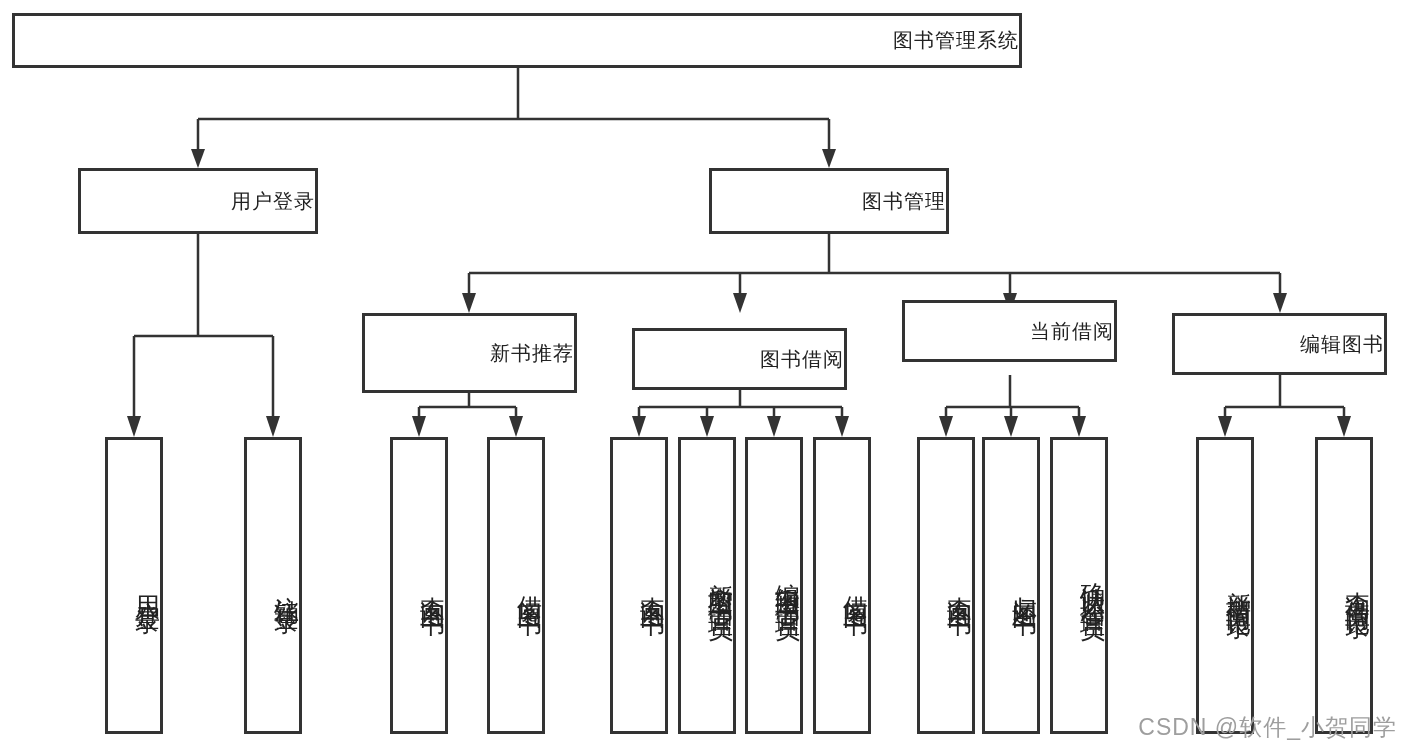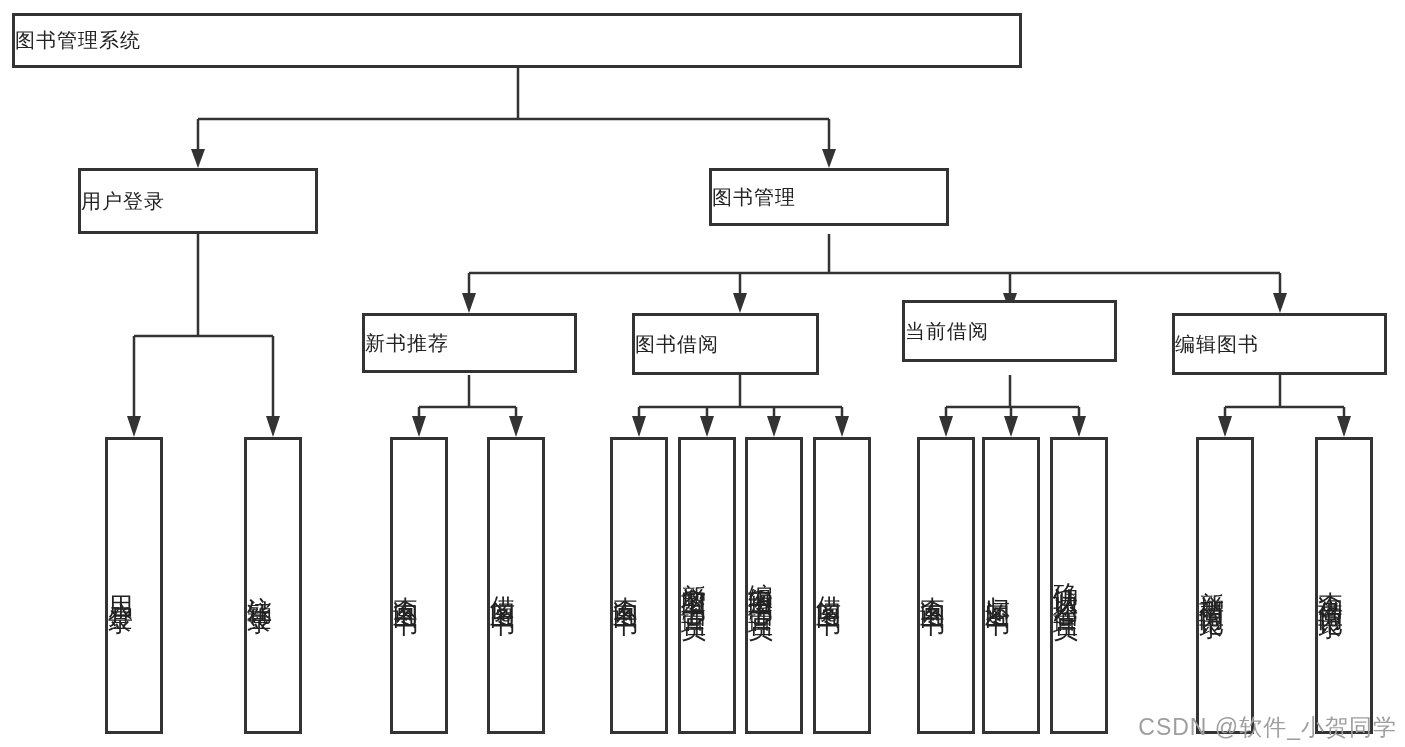--- a/index.html
+++ b/index.html
@@ -11,21 +11,21 @@
     overflow:hidden;
   }
   .wires{position:absolute;left:0;top:0;}
   .wires path{stroke:var(--line,#333);stroke-width:2.5;fill:none;}
   .wires polygon{fill:var(--line,#333);stroke:none;}
   .box{
     position:absolute;
     box-sizing:border-box;
     background:#ffffff;
     border:3px solid var(--border,#333);
-    display:flex;align-items:center;justify-content:flex-start;
+    display:flex;align-items:center;justify-content:flex-end;
     color:var(--text,#222);
   }
   .hlabel{
     font-size:20px;
     letter-spacing:1px;
     white-space:nowrap;
     color:var(--text,#222);
   }
   .vtext{
     writing-mode:vertical-rl;
@@ -86,28 +86,28 @@
     <polygon points="1337,416 1351,416 1344,437"></polygon>
   </svg>
 
   <div class="box" style="left:12px;top:13px;width:1010px;height:55px">
     <span class="hlabel">图书管理系统</span>
   </div>
 
   <div class="box" style="left:78px;top:168px;width:240px;height:66px">
     <span class="hlabel">用户登录</span>
   </div>
-  <div class="box" style="left:709px;top:168px;width:240px;height:58px">
+  <div class="box" style="left:709px;top:168px;width:240px;height:66px">
     <span class="hlabel">图书管理</span>
   </div>
 
-  <div class="box" style="left:362px;top:313px;width:215px;height:60px">
+  <div class="box" style="left:362px;top:313px;width:215px;height:80px">
     <span class="hlabel">新书推荐</span>
   </div>
-  <div class="box" style="left:632px;top:313px;width:187px;height:62px">
+  <div class="box" style="left:632px;top:328px;width:215px;height:62px">
     <span class="hlabel">图书借阅</span>
   </div>
   <div class="box" style="left:902px;top:300px;width:215px;height:62px">
     <span class="hlabel">当前借阅</span>
   </div>
   <div class="box" style="left:1172px;top:313px;width:215px;height:62px">
     <span class="hlabel">编辑图书</span>
   </div>
 
   <div class="box" style="left:105px;top:437px;width:58px;height:297px">

